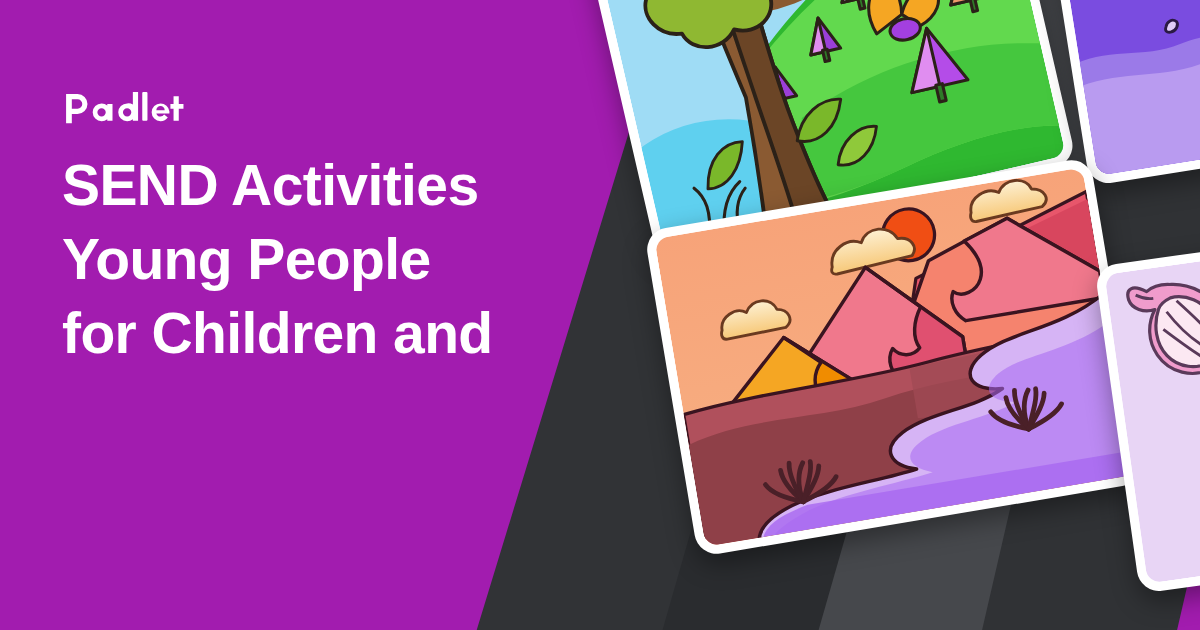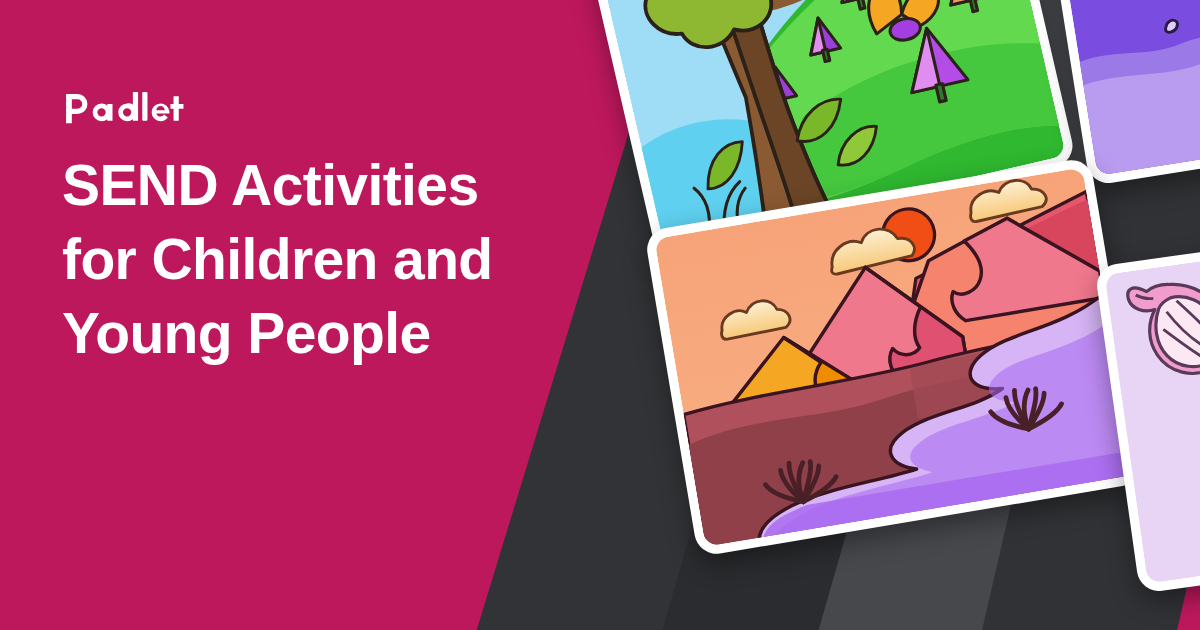--- a/index.html
+++ b/index.html
@@ -5,21 +5,21 @@
   html, body {
     margin: 0;
     padding: 0;
     background: #1b1c1e;
   }
   .stage {
     position: relative;
     width: 1200px;
     height: 630px;
     overflow: hidden;
-    background: #be185d;
+    background: #a21caf;
     font-family: "Liberation Sans", sans-serif;
   }
 
   
   .bg-swooshes {
     position: absolute;
     inset: 0;
     overflow: hidden;
   }
   .swoosh {
@@ -347,17 +347,17 @@
 
         <path d="M185 22 a17 17 0 0 0 0 34 a17 17 0 0 0 14 -7 l-7 -6 a9 9 0 0 1 -7 4 a8 8 0 0 1 -8 -6 h25 a18 18 0 0 0 0 -4 a17 17 0 0 0 -17 -15 z M177 35 a8 8 0 0 1 16 0 z"></path>
 
         <path d="M210 8 h10 v15 h9 v9 h-9 v23 h-10 v-23 h-6 v-9 h6 z"></path>
       </g>
     </svg>
   </div>
 
   <div class="headline">
     <span class="hl-line">SEND Activities</span>
+    <span class="hl-line">Young People</span>
     <span class="hl-line">for Children and</span>
-    <span class="hl-line">Young People</span>
   </div>
 
 </div>
 
 </body></html>

